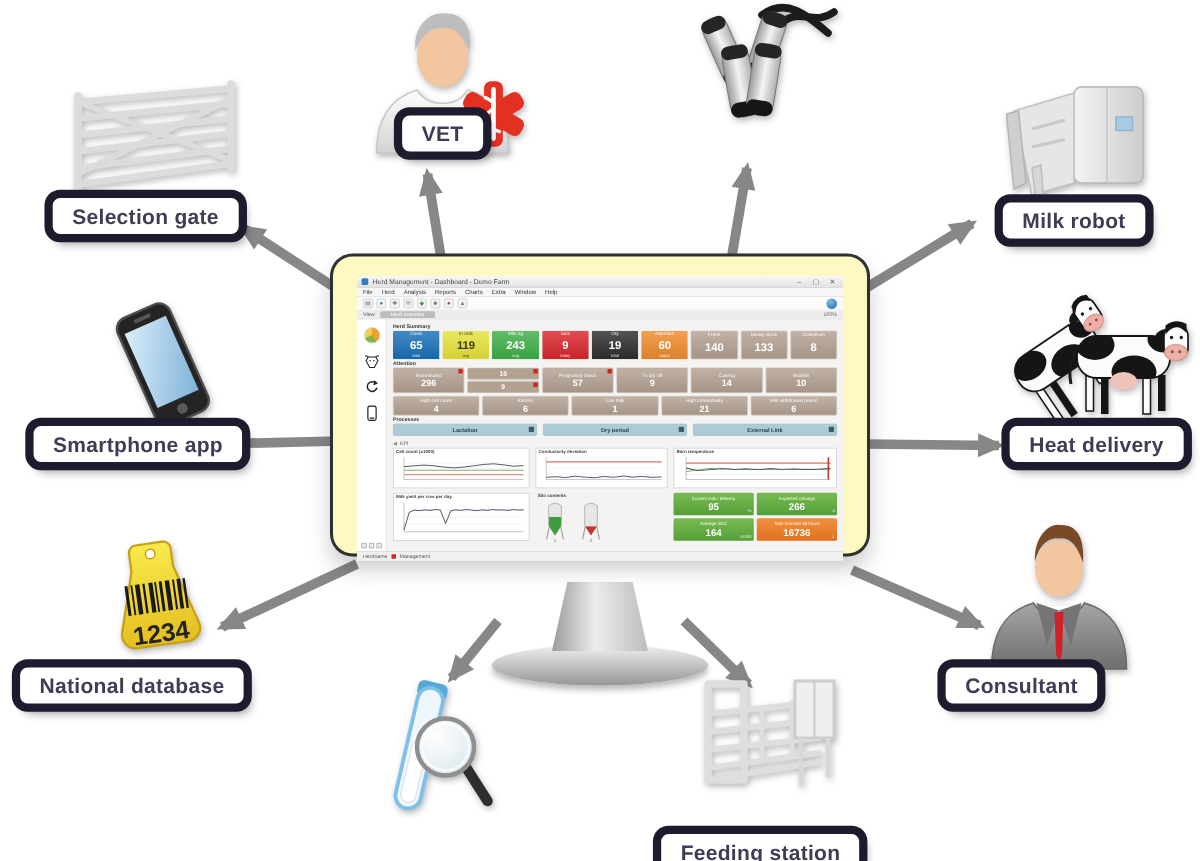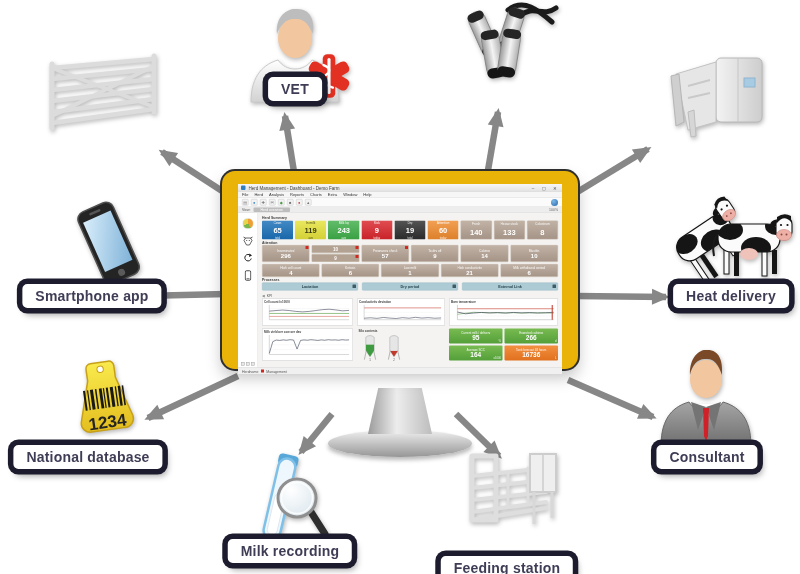--- a/index.html
+++ b/index.html
@@ -12,21 +12,21 @@
   .icon-box{position:absolute;z-index:3;}
   .icon-box svg{filter:drop-shadow(1px 2px 2px rgba(0,0,0,.28));}
   .node-label{position:absolute;z-index:4;transform:translate(-50%,-50%);
     background:#fff;border:2px solid #1c1c2e;border-radius:7px;
     box-shadow:0 0 0 3.5px #1c1c2e,3px 5px 6px rgba(0,0,0,.35);
     padding:4px 13px;font-size:14px;font-weight:700;color:#3f3d56;
     white-space:nowrap;letter-spacing:.2px;}
 
   
   .monitor-shell{position:absolute;left:222px;top:171px;width:356px;height:198px;
-    background:#eab308;border-radius:13px;z-index:2;
+    background:#fef9c3;border-radius:13px;z-index:2;
     box-shadow:0 0 0 2px #2f2f2f,0 8px 16px rgba(0,0,0,.25);}
   .screen{position:absolute;left:16px;top:13px;width:324px;height:190px;background:#fff;overflow:hidden;}
   .stand-neck{position:absolute;left:368px;top:388px;width:64px;height:46px;z-index:2;
     background:linear-gradient(90deg,#9b9b9b,#ededed 45%,#bdbdbd);
     clip-path:polygon(16% 0,84% 0,100% 100%,0 100%);}
   .stand-base{position:absolute;left:328px;top:430px;width:144px;height:27px;z-index:1;
     border-radius:50%;background:linear-gradient(180deg,#f0f0f0,#969696);
     box-shadow:0 3px 4px rgba(0,0,0,.28);}
 
   
@@ -684,21 +684,22 @@
       <path d="M11,104 C11,74 25,64 39,60 C46,72 66,72 73,60 C87,64 101,74 101,104 Z" fill="url(#suitGrad)" stroke="#686868" stroke-width="1"></path>
       <polygon points="48,62 64,62 56,78" fill="#ffffff"></polygon>
       <polygon points="41,60 56,65 48,88" fill="#747474"></polygon>
       <polygon points="71,60 56,65 64,88" fill="#747474"></polygon>
       <polygon points="53,66 59,66 58,94 56,99 54,94" fill="#cf2127"></polygon>
       <ellipse cx="56" cy="37" rx="16" ry="19" fill="#f2c69e"></ellipse>
       <path d="M40,33 C39,14 51,7 56,8 C69,7 73,18 72,33 C68,21 63,16 56,17 C48,16 42,23 40,33 Z" fill="#7a4a28"></path>
     </svg>
   </div>
 
+  <div class="node-label" style="left:97px;top:144px"><span>Selection gate</span></div>
   <div class="node-label" style="left:295px;top:89px"><span>VET</span></div>
+  <div class="node-label" style="left:716px;top:147px"><span>Milk robot</span></div>
   <div class="node-label" style="left:92px;top:296px"><span>Smartphone app</span></div>
   <div class="node-label" style="left:731px;top:296px"><span>Heat delivery</span></div>
   <div class="node-label" style="left:88px;top:457px"><span>National database</span></div>
-  <div class="node-label" style="left:290px;top:551px"><span>Milk recording</span></div>
   <div class="node-label" style="left:507px;top:568px"><span>Feeding station</span></div>
-  <div class="node-label" style="left:707px;top:457px"><span>Consultant</span></div>
+  <div class="node-label" style="left:681px;top:457px"><span>Consultant</span></div>
 
 </div>
 
 </body></html>

